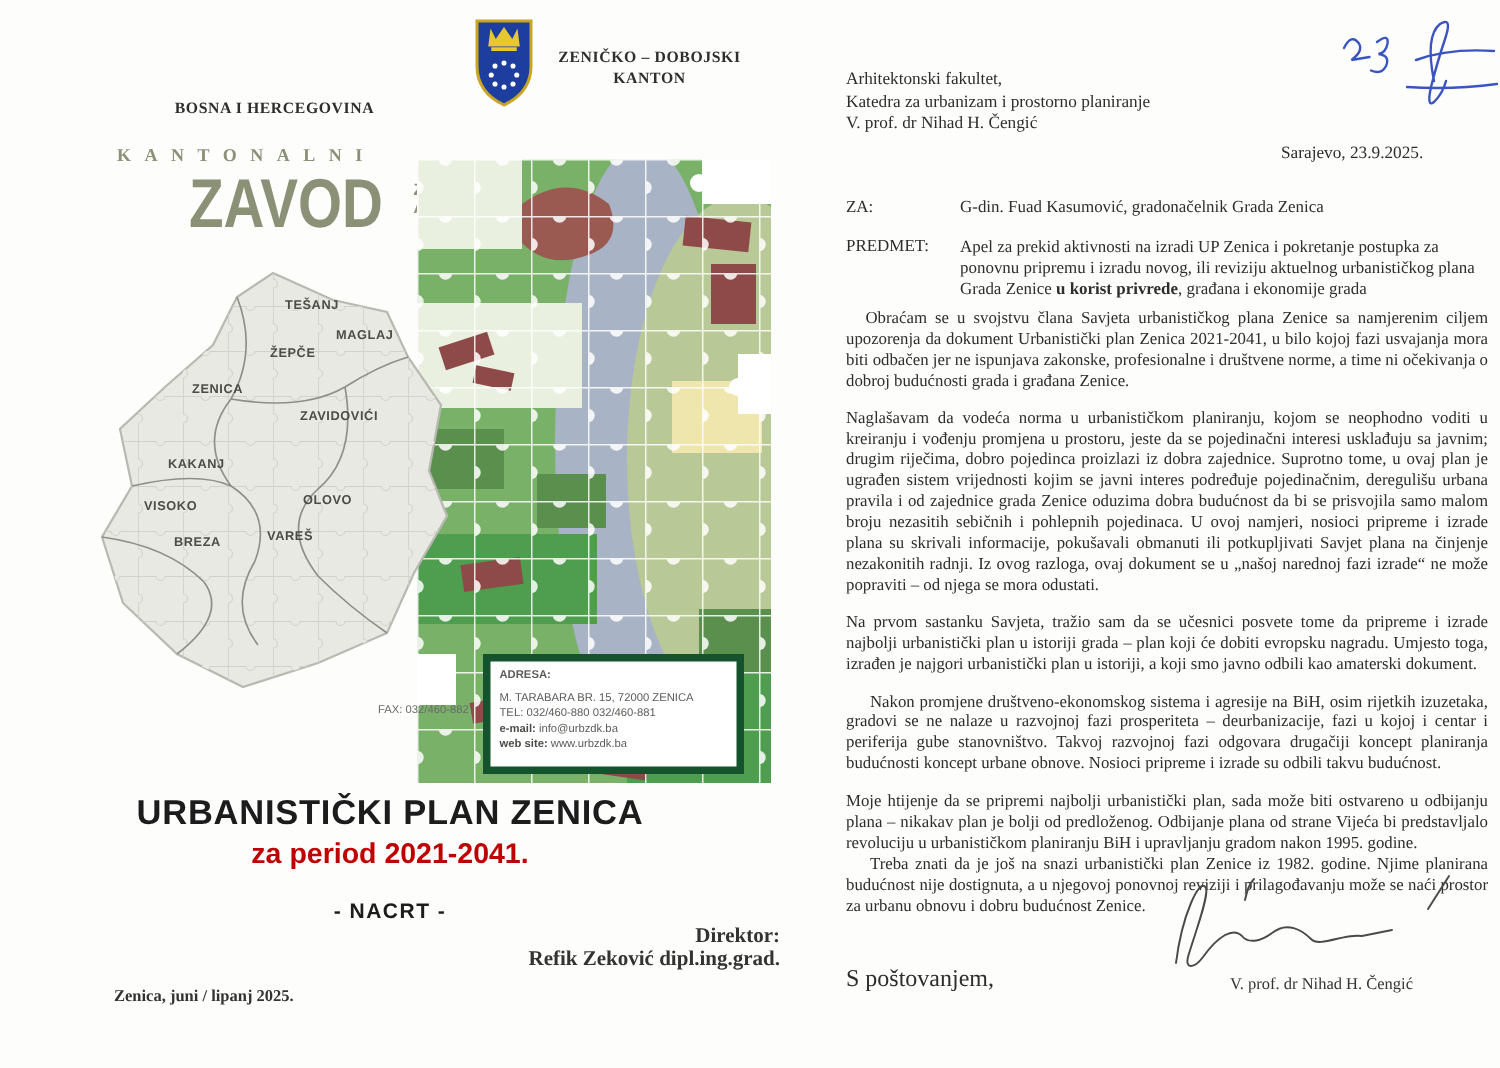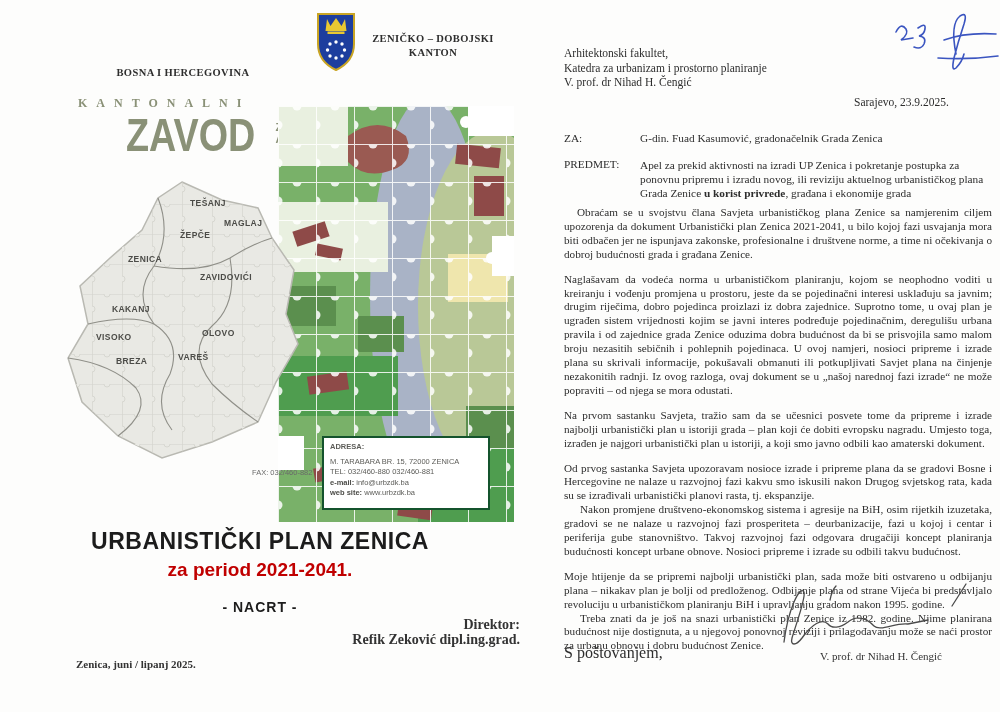--- a/index.html
+++ b/index.html
@@ -35,21 +35,21 @@
              font-size:8.5px;color:#4c4c48;letter-spacing:.4px;}
   .lbl-tesanj{left:128px;top:92px;} .lbl-maglaj{left:162px;top:112px;}
   .lbl-zepce{left:118px;top:124px;} .lbl-zenica{left:66px;top:148px;}
   .lbl-zavidovici{left:138px;top:166px;} .lbl-kakanj{left:50px;top:198px;}
   .lbl-visoko{left:34px;top:226px;} .lbl-olovo{left:140px;top:222px;}
   .lbl-vares{left:116px;top:246px;} .lbl-breza{left:54px;top:250px;}
 
   .fax{position:absolute;left:252px;top:468px;font-family:"Liberation Sans",sans-serif;
        font-size:7.5px;color:#6a6a6a;}
   .adresa{position:absolute;left:322px;top:436px;width:152px;height:62px;background:#fff;
-          border:2px solid #14532d;padding:4px 6px;font-family:"Liberation Sans",sans-serif;
+          border:5px solid #14532d;padding:4px 6px;font-family:"Liberation Sans",sans-serif;
           font-size:7.5px;color:#5c5c58;line-height:10.5px;}
   .adresa .a-title{font-weight:bold;margin-bottom:4px;}
   .adresa b{color:#4c4c48;}
 
   .title-block{position:absolute;left:40px;top:528px;width:440px;text-align:center;
                font-family:"Liberation Sans",sans-serif;font-weight:bold;}
   .title-1{font-size:23px;color:#1c1c1c;letter-spacing:.5px;}
   .title-2{font-size:19px;margin-top:4px;}
   .title-3{font-size:14px;color:#1c1c1c;margin-top:18px;letter-spacing:1px;}
 
@@ -247,21 +247,20 @@
     </div>
 
     <div class="predmet-row">
       <span class="predmet-label">PREDMET:</span><span class="predmet-value"><span>Apel za prekid aktivnosti na izradi UP Zenica i pokretanje postupka za ponovnu pripremu i izradu novog, ili reviziju aktuelnog urbanističkog plana Grada Zenice </span><b>u korist privrede</b><span>, građana i ekonomije grada</span></span>
     </div>
 
     <div class="body-text">
       <p class="first">Obraćam se u svojstvu člana Savjeta urbanističkog plana Zenice sa namjerenim ciljem upozorenja da dokument Urbanistički plan Zenica 2021-2041, u bilo kojoj fazi usvajanja mora biti odbačen jer ne ispunjava zakonske, profesionalne i društvene norme, a time ni očekivanja o dobroj budućnosti grada i građana Zenice.</p>
       <p>Naglašavam da vodeća norma u urbanističkom planiranju, kojom se neophodno voditi u kreiranju i vođenju promjena u prostoru, jeste da se pojedinačni interesi usklađuju sa javnim; drugim riječima, dobro pojedinca proizlazi iz dobra zajednice. Suprotno tome, u ovaj plan je ugrađen sistem vrijednosti kojim se javni interes podređuje pojedinačnim, deregulišu urbana pravila i od zajednice grada Zenice oduzima dobra budućnost da bi se prisvojila samo malom broju nezasitih sebičnih i pohlepnih pojedinaca. U ovoj namjeri, nosioci pripreme i izrade plana su skrivali informacije, pokušavali obmanuti ili potkupljivati Savjet plana na činjenje nezakonitih radnji. Iz ovog razloga, ovaj dokument se u „našoj narednoj fazi izrade“ ne može popraviti – od njega se mora odustati.</p>
       <p>Na prvom sastanku Savjeta, tražio sam da se učesnici posvete tome da pripreme i izrade najbolji urbanistički plan u istoriji grada – plan koji će dobiti evropsku nagradu. Umjesto toga, izrađen je najgori urbanistički plan u istoriji, a koji smo javno odbili kao amaterski dokument.</p>
-      <p class="joined">Od prvog sastanka Savjeta upozoravam nosioce izrade i pripreme plana da se gradovi Bosne i Hercegovine ne nalaze u razvojnoj fazi kakvu smo iskusili nakon Drugog svjetskog rata, kada su se izrađivali urbanistički planovi rasta, tj. ekspanzije.</p>
       <p class="cont">Nakon promjene društveno-ekonomskog sistema i agresije na BiH, osim rijetkih izuzetaka, gradovi se ne nalaze u razvojnoj fazi prosperiteta – deurbanizacije, fazi u kojoj i centar i periferija gube stanovništvo. Takvoj razvojnoj fazi odgovara drugačiji koncept planiranja budućnosti koncept urbane obnove. Nosioci pripreme i izrade su odbili takvu budućnost.</p>
       <p class="joined">Moje htijenje da se pripremi najbolji urbanistički plan, sada može biti ostvareno u odbijanju plana – nikakav plan je bolji od predloženog. Odbijanje plana od strane Vijeća bi predstavljalo revoluciju u urbanističkom planiranju BiH i upravljanju gradom nakon 1995. godine.</p>
       <p class="cont">Treba znati da je još na snazi urbanistički plan Zenice iz 1982. godine. Njime planirana budućnost nije dostignuta, a u njegovoj ponovnoj reviziji i prilagođavanju može se naći prostor za urbanu obnovu i dobru budućnost Zenice.</p>
     </div>
 
     <div class="closing">S poštovanjem,</div>
 
     <svg class="sig-svg" viewBox="0 0 220 78">
       <g fill="none" stroke="#4a4a4a" stroke-width="1.3" stroke-linecap="round">
         <path d="M14 66 C18 34 30 8 34 16 C36 22 26 48 22 62 C20 70 26 70 32 62 C42 48 52 42 58 48 C62 53 70 52 78 46 C88 38 98 44 104 50 C110 56 126 46 138 48 L158 44"></path>

